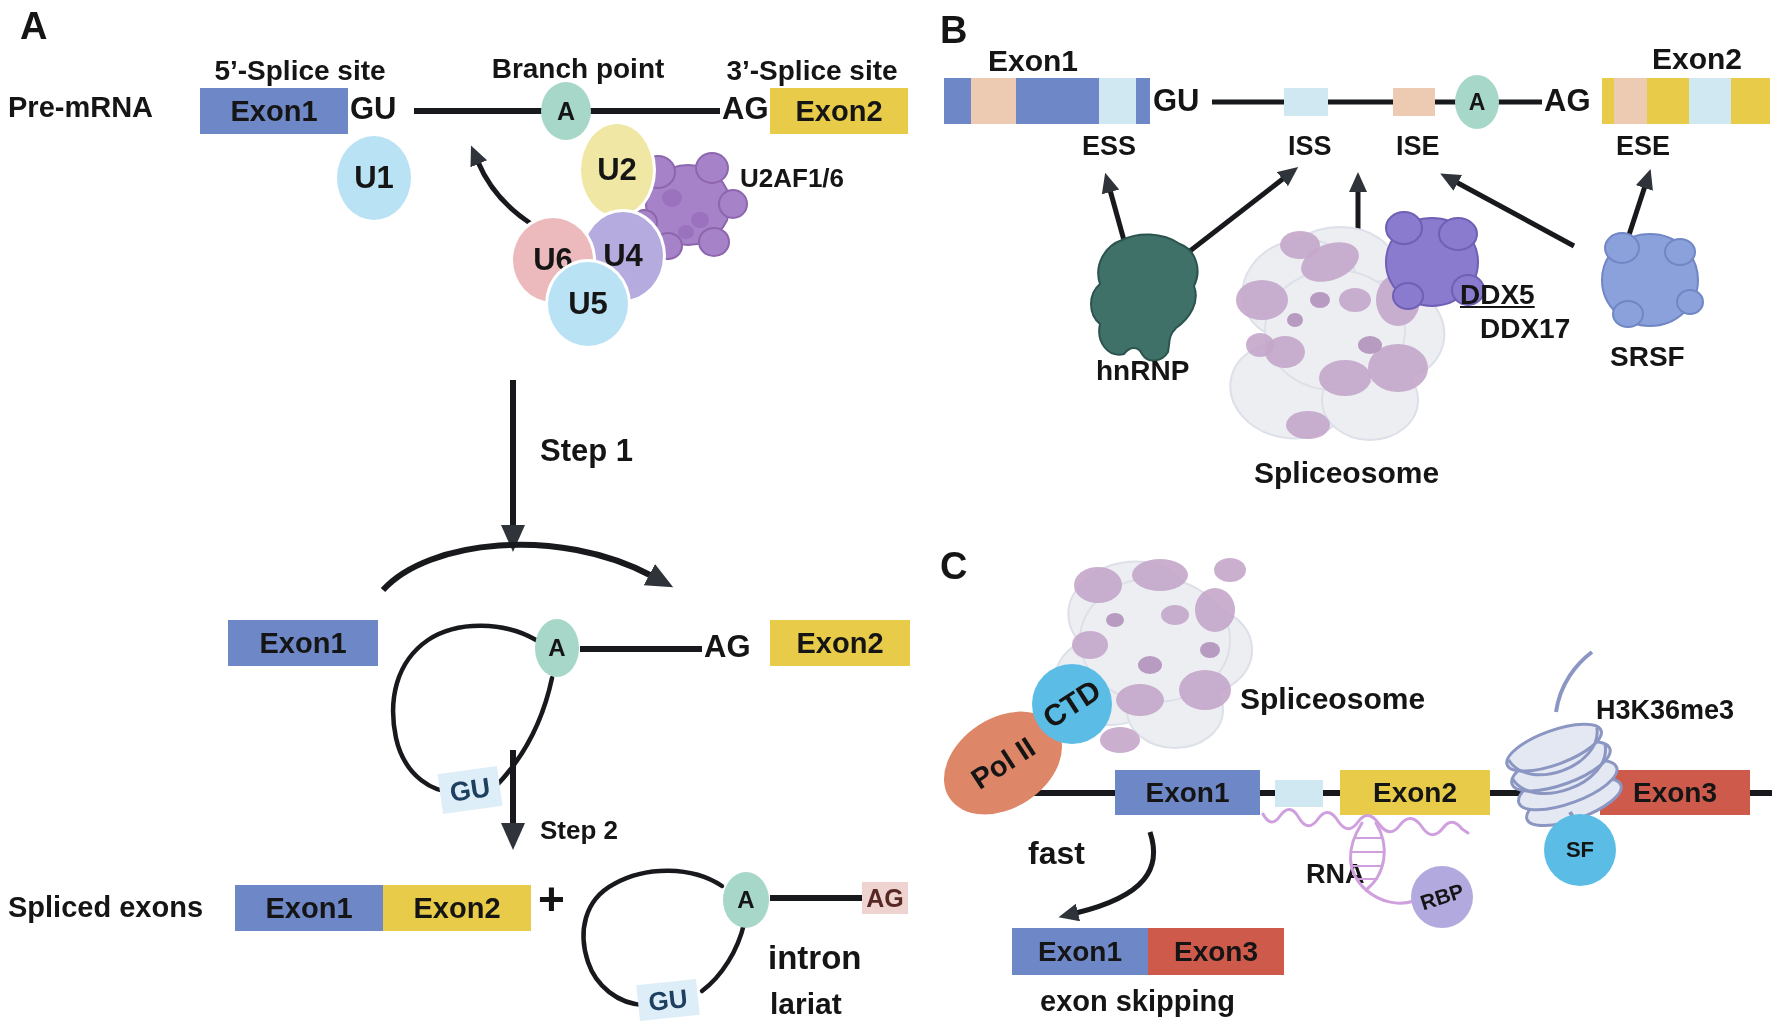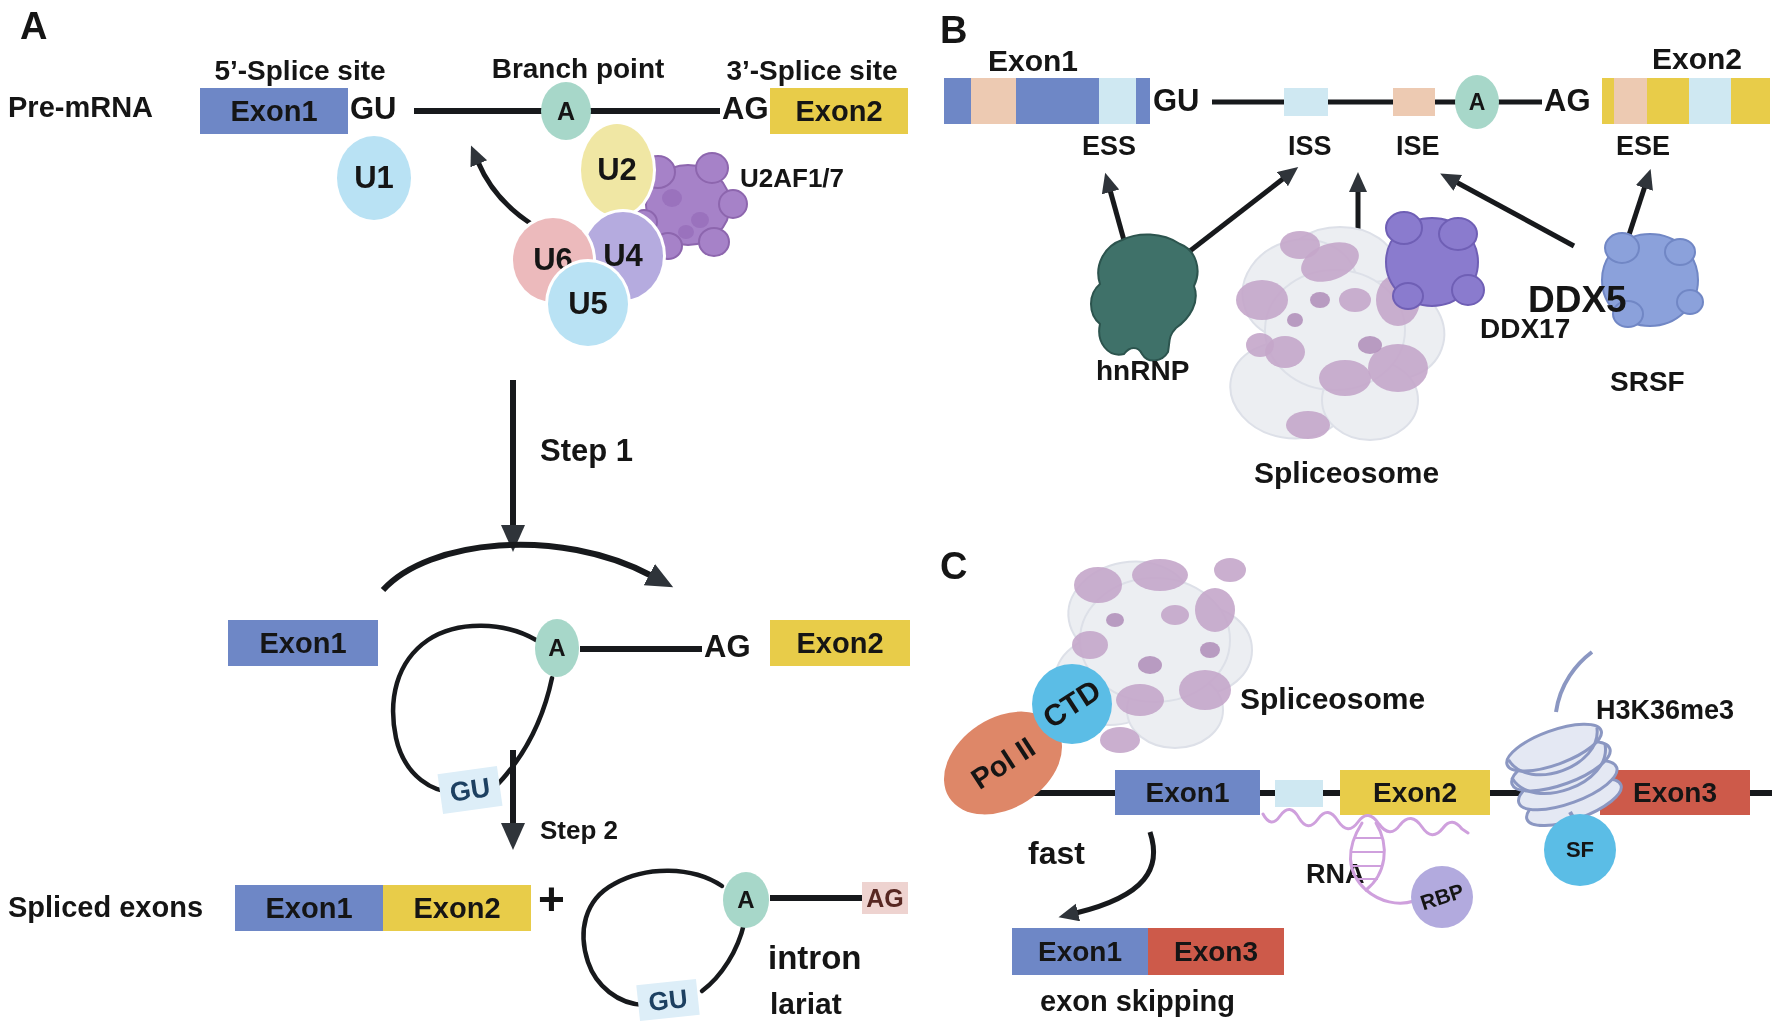--- a/index.html
+++ b/index.html
@@ -163,21 +163,21 @@
   <div class="t" style="left:8px;top:92px;font-size:29px;">Pre-mRNA</div>
 
   <div class="box blue" style="left:200px;top:88px;width:148px;height:46px;">Exon1</div>
   <div class="t" style="left:350px;top:92px;font-size:31px;">GU</div>
   <div class="ell" style="left:541px;top:82px;width:50px;height:58px;background:var(--branch_a);font-size:25px;">A</div>
   <div class="t" style="left:722px;top:92px;font-size:31px;">AG</div>
   <div class="box yellow" style="left:770px;top:88px;width:138px;height:46px;">Exon2</div>
 
   <div class="ell ring" style="left:337px;top:136px;width:74px;height:84px;background:var(--u1_blue);font-size:31px;">U1</div>
   <div class="ell ring" style="left:581px;top:124px;width:72px;height:92px;background:var(--u2_yellow);font-size:31px;">U2</div>
-  <div class="t" style="left:740px;top:164px;font-size:26px;">U2AF1/7</div>
+  <div class="t" style="left:740px;top:164px;font-size:26px;">U2AF1/6</div>
   <div class="ell ring" style="left:583px;top:212px;width:80px;height:88px;background:var(--u4_lavender);font-size:31px;">U4</div>
   <div class="ell ring" style="left:513px;top:218px;width:80px;height:84px;background:var(--u6_pink);font-size:31px;">U6</div>
   <div class="ell ring" style="left:548px;top:262px;width:80px;height:84px;background:var(--u5_blue);font-size:31px;">U5</div>
 
   <div class="t" style="left:540px;top:434px;font-size:31px;">Step 1</div>
 
   <div class="box blue" style="left:228px;top:620px;width:150px;height:46px;">Exon1</div>
   <div class="tag gu-tag" style="left:440px;top:770px;width:60px;height:40px;font-size:27px;transform:rotate(-8deg);">GU</div>
   <div class="ell" style="left:535px;top:619px;width:44px;height:58px;background:var(--branch_a);font-size:24px;">A</div>
   <div class="t" style="left:704px;top:630px;font-size:31px;">AG</div>
@@ -216,23 +216,23 @@
     <i style="flex:25;background:var(--seg_lightblue);"></i>
     <i style="flex:23;background:var(--exon_yellow);"></i>
   </div>
   <div class="t" style="left:1652px;top:42px;font-size:30px;">Exon2</div>
   <div class="t" style="left:1082px;top:132px;font-size:27px;">ESS</div>
   <div class="t" style="left:1288px;top:132px;font-size:27px;">ISS</div>
   <div class="t" style="left:1396px;top:132px;font-size:27px;">ISE</div>
   <div class="t" style="left:1616px;top:132px;font-size:27px;">ESE</div>
   <div class="t" style="left:1096px;top:356px;font-size:28px;">hnRNP</div>
   <div class="t" style="left:1254px;top:456px;font-size:30px;">Spliceosome</div>
-  <div class="t" style="left:1528px;top:280px;font-size:37px;">DDX5</div>
+  <div class="t" style="left:1460px;top:280px;font-size:28px;text-decoration:underline;">DDX5</div>
   <div class="t" style="left:1480px;top:314px;font-size:28px;">DDX17</div>
-  <div class="t" style="left:1610px;top:367px;font-size:28px;">SRSF</div>
+  <div class="t" style="left:1610px;top:342px;font-size:28px;">SRSF</div>
 
   <div class="t" style="left:940px;top:546px;font-size:38px;">C</div>
   <div class="ell" style="left:939px;top:718px;width:128px;height:90px;background:var(--polii_salmon);font-size:29px;transform:rotate(-33deg);">Pol II</div>
   <div class="ell" style="left:1032px;top:664px;width:80px;height:80px;background:var(--ctd_blue);">
     <span style="transform:rotate(-33deg);font-size:30px;font-weight:700;">CTD</span>
   </div>
   <div class="t" style="left:1240px;top:682px;font-size:30px;">Spliceosome</div>
   <div class="box blue" style="left:1115px;top:770px;width:145px;height:45px;font-size:28px;">Exon1</div>
   <div class="tag" style="left:1275px;top:780px;width:48px;height:27px;background:var(--seg_lightblue);"></div>
   <div class="box yellow" style="left:1340px;top:770px;width:150px;height:45px;font-size:28px;">Exon2</div>

